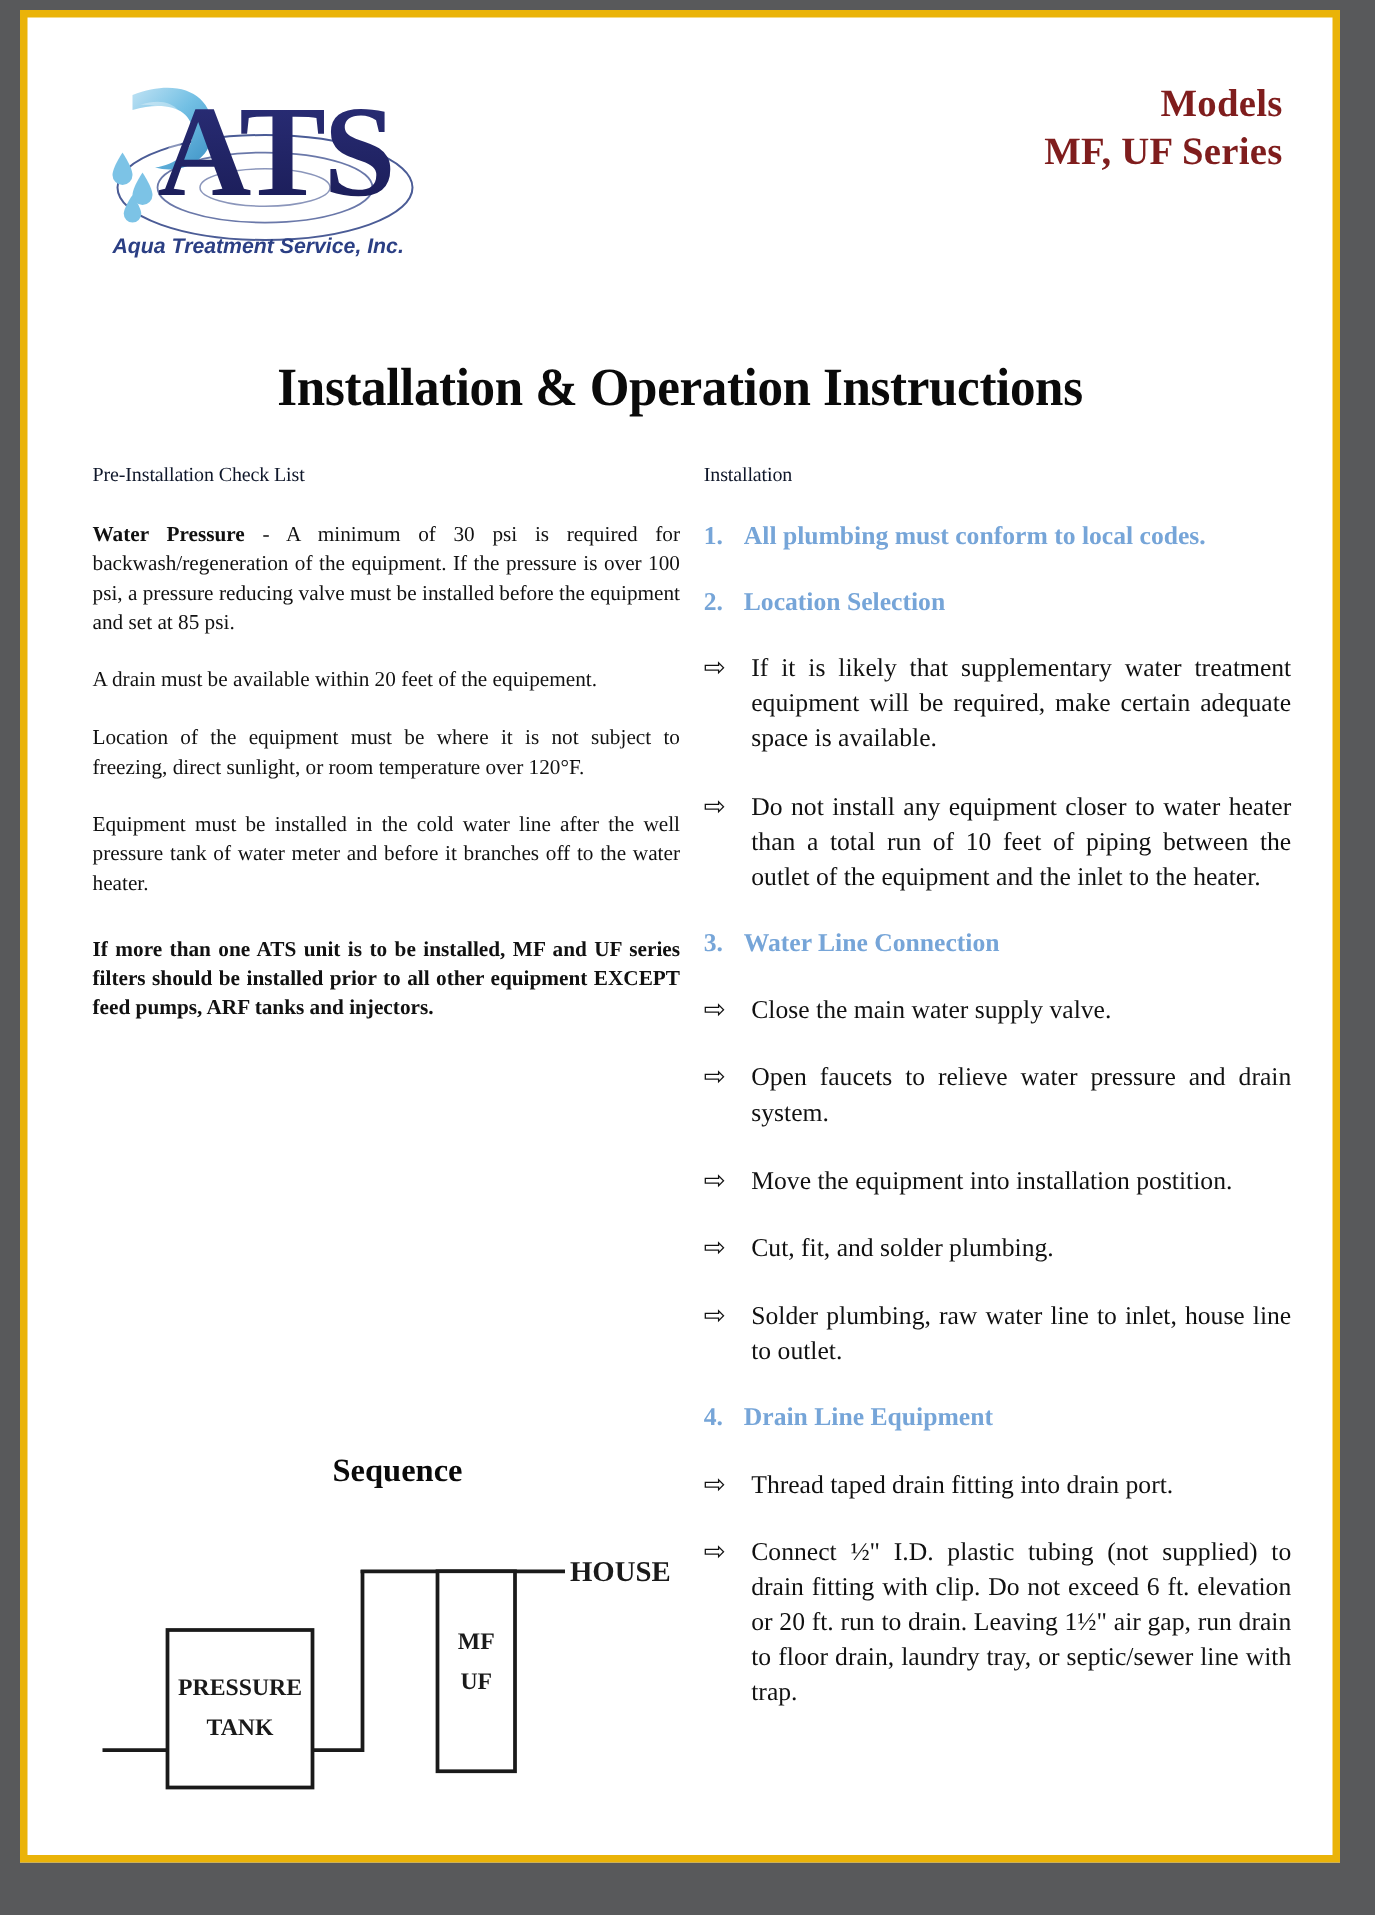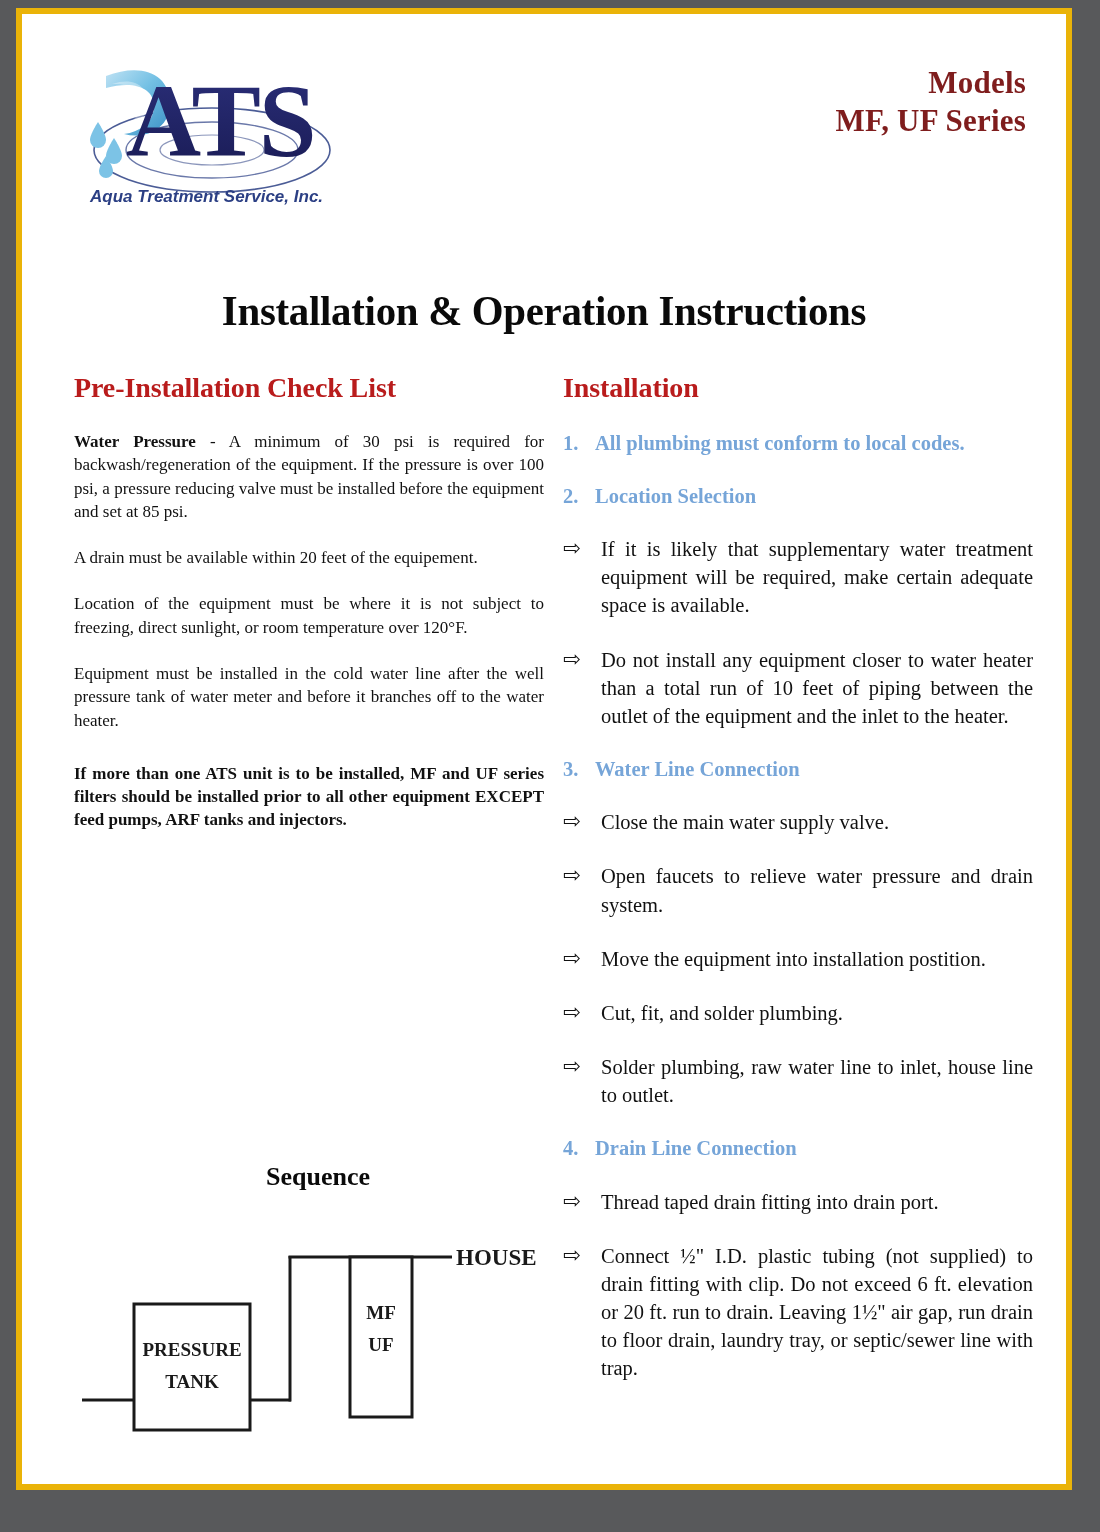--- a/index.html
+++ b/index.html
@@ -81,23 +81,23 @@
     height: 1090px;
   }
   .col {
     position: absolute;
     top: 0;
   }
   #col-left  { left: 52px;  width: 470px; }
   #col-right { left: 541px; width: 470px; }
 
   .col-head {
-    font-size: 28px;
-    font-weight: bold;
-    color: #b91c1c;
+    font-size: 16px;
+    font-weight: normal;
+    color: #0f172a;
     margin: 0 0 26px 0;
     letter-spacing: -0.1px;
   }
 
   p.body {
     margin: 0 0 23px 0;
     font-size: 17px;
     line-height: 1.37;
     text-align: justify;
     color: #111;
@@ -286,21 +286,21 @@
         <span class="txt">Cut, fit, and solder plumbing.</span>
       </div>
 
       <div class="bullet">
         <span class="arrow">⇨</span>
         <span class="txt">Solder plumbing, raw water line to inlet, house line to outlet.</span>
       </div>
 
       <div class="step">
         <span class="num">4.</span>
-        <span class="lbl">Drain Line Connection</span>
+        <span class="lbl">Drain Line Equipment</span>
       </div>
 
       <div class="bullet">
         <span class="arrow">⇨</span>
         <span class="txt">Thread taped drain fitting into drain port.</span>
       </div>
 
       <div class="bullet">
         <span class="arrow">⇨</span>
         <span class="txt">Connect ½" I.D. plastic tubing (not supplied) to drain fitting with clip.  Do not exceed 6 ft. elevation or 20 ft. run to drain.  Leaving 1½" air gap, run drain to floor drain, laundry tray, or septic/sewer line with trap.</span>

